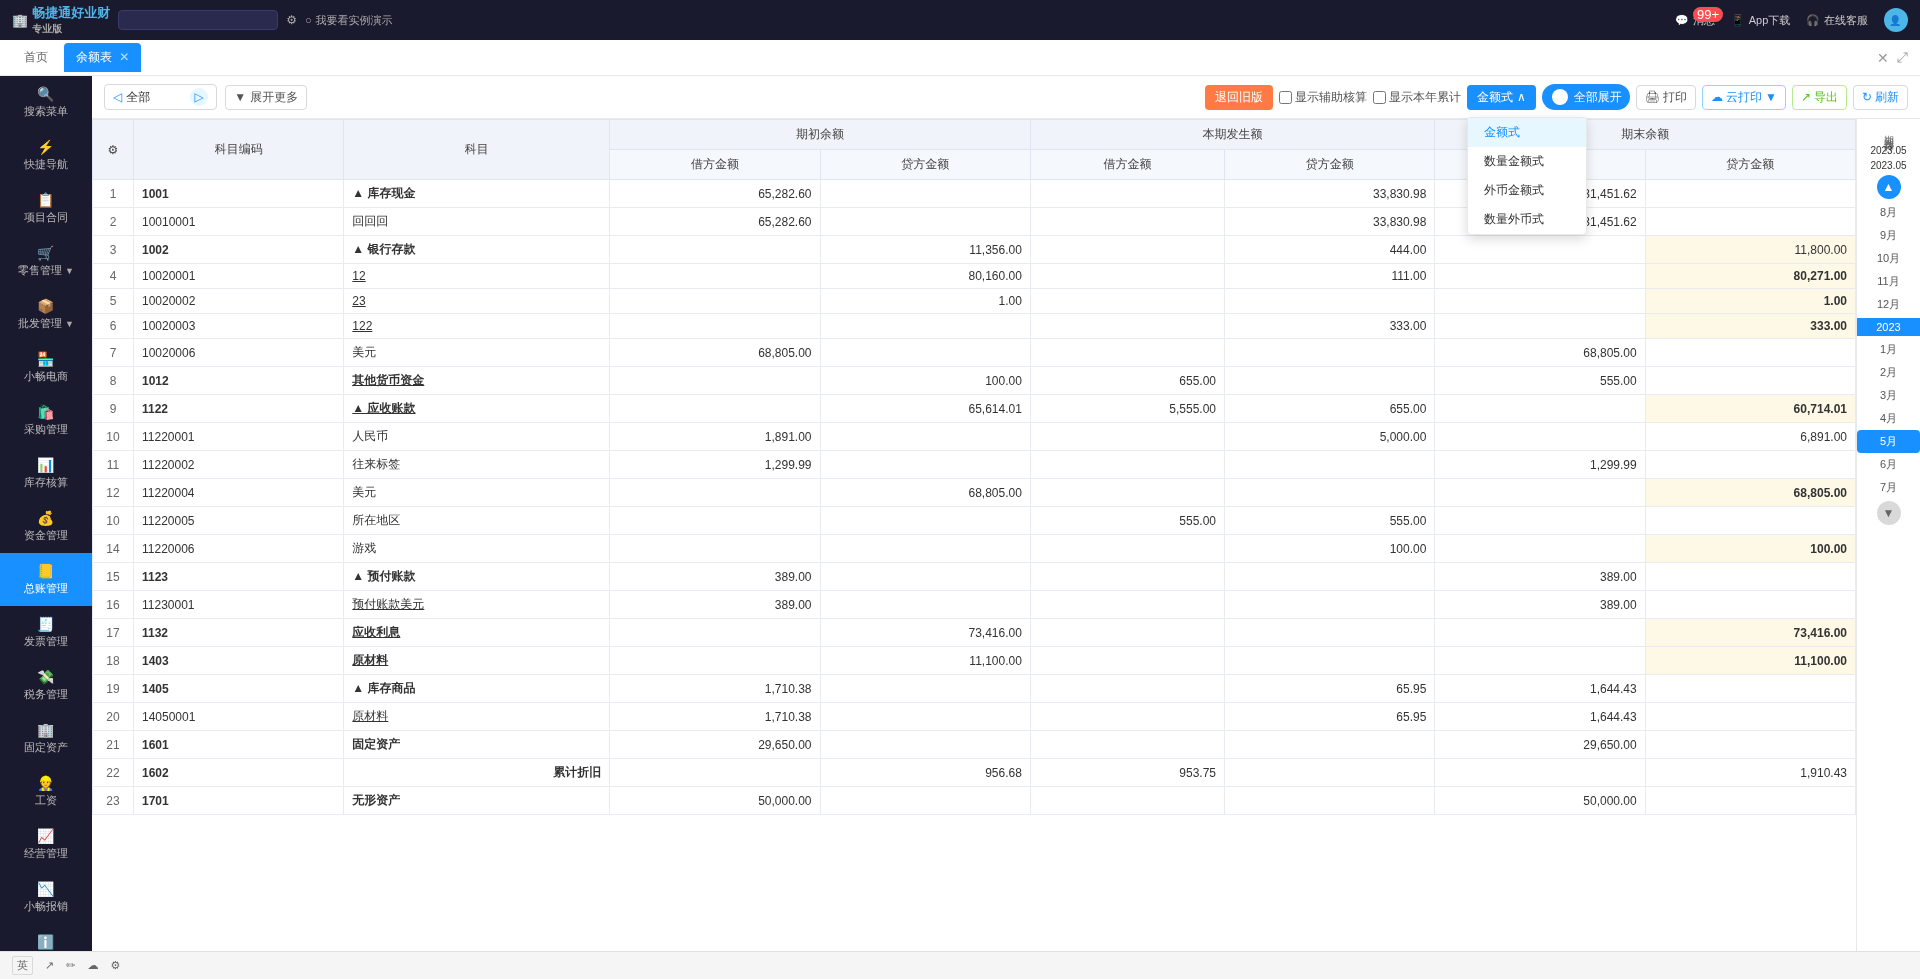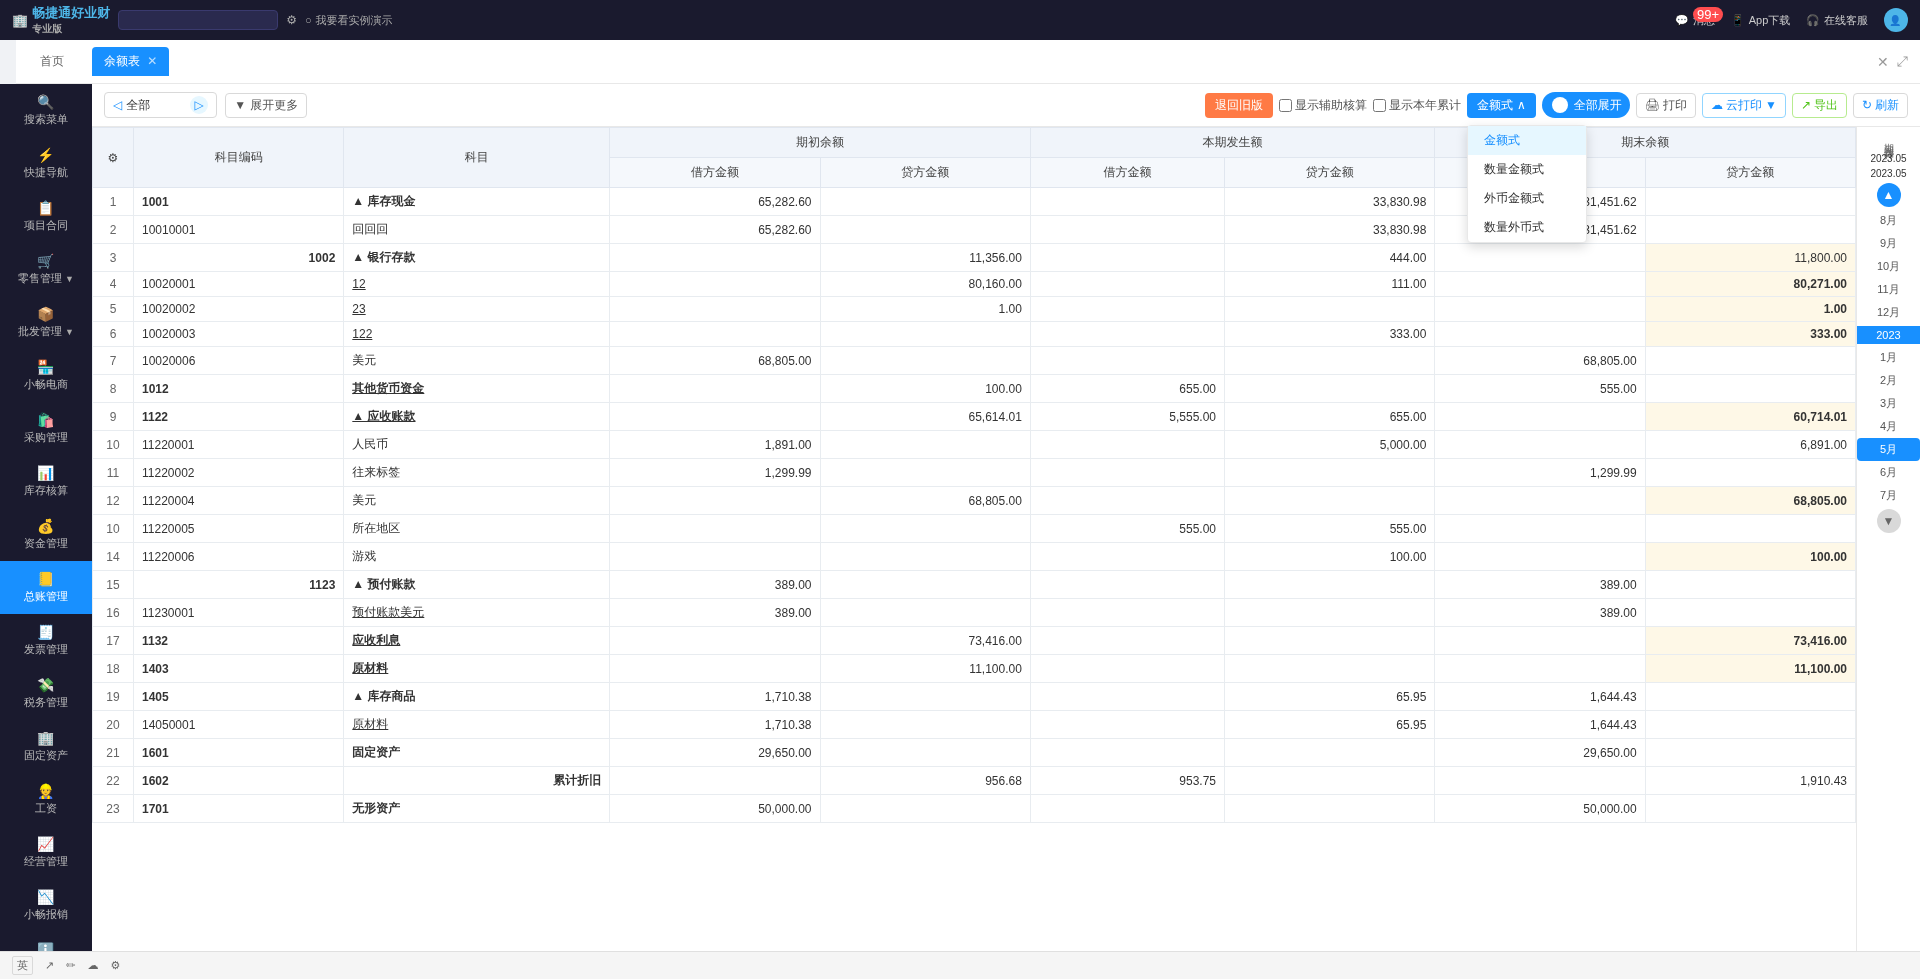--- a/index.html
+++ b/index.html
@@ -11,21 +11,21 @@
     .top-bar-logo .sub { font-size: 10px; color: #aaa; }
     .top-bar-center { flex: 1; display: flex; align-items: center; gap: 8px; }
     .top-bar-search { background: #2a2a4e; border: 1px solid #3a3a6e; border-radius: 4px; color: #aaa; padding: 3px 8px; font-size: 11px; width: 160px; }
     .top-bar-demo { color: #aaa; font-size: 11px; display: flex; align-items: center; gap: 4px; cursor: pointer; }
     .top-bar-right { display: flex; align-items: center; gap: 16px; }
     .top-bar-btn { color: #ccc; font-size: 11px; display: flex; align-items: center; gap: 4px; cursor: pointer; position: relative; }
     .badge { background: #ff4d4f; color: #fff; border-radius: 10px; font-size: 13px; padding: 0 4px; position: absolute; top: -6px; right: -8px; }
     .top-bar-avatar { width: 24px; height: 24px; border-radius: 50%; background: #4db6e8; display: flex; align-items: center; justify-content: center; color: #fff; font-size: 10px; }
 
     
-    .tab-bar { height: 44px; background: #fff; display: flex; align-items: center; padding: 0 12px; gap: 16px; border-bottom: 1px solid #e8e8e8; flex-shrink: 0; margin-left: 16px; }
+    .tab-bar { height: 36px; background: #fff; display: flex; align-items: center; padding: 0 12px; gap: 4px; border-bottom: 1px solid #e8e8e8; flex-shrink: 0; }
     .tab { padding: 6px 12px; font-size: 12px; cursor: pointer; border-radius: 4px 4px 0 0; color: #666; }
     .tab.active { background: #1890ff; color: #fff; }
     .tab-close { margin-left: 4px; cursor: pointer; opacity: 0.7; }
 
     
     .main-layout { display: flex; flex: 1; overflow: hidden; }
 
     
     .sidebar { width: 92px; background: #1a1a2e; display: flex; flex-direction: column; flex-shrink: 0; overflow-y: auto; }
     .sidebar-item { padding: 10px 4px; text-align: center; color: #bbb; font-size: 11px; cursor: pointer; }
@@ -332,21 +332,21 @@
     <td style="">回回回</td>
     <td>65,282.60</td>
     <td></td>
     <td></td>
     <td>33,830.98</td>
     <td>31,451.62</td>
     <td class="" style=""></td>
   </tr>
               <tr>
     <td>3</td>
-    <td style="font-weight:bold;text-align:right;">1002</td>
+    <td style="font-weight:bold;">1002</td>
     <td style="font-weight:bold;">▲ 银行存款</td>
     <td></td>
     <td>11,356.00</td>
     <td></td>
     <td>444.00</td>
     <td></td>
     <td class="td-highlight" style="background:#fef3e2; font-weight:normal;">11,800.00</td>
   </tr>
               <tr>
     <td>4</td>
@@ -464,21 +464,21 @@
     <td style="">游戏</td>
     <td></td>
     <td></td>
     <td></td>
     <td>100.00</td>
     <td></td>
     <td class="td-highlight" style="background:#fef3e2; font-weight:bold;">100.00</td>
   </tr>
               <tr>
     <td>15</td>
-    <td style="font-weight:bold;text-align:right;">1123</td>
+    <td style="font-weight:bold;">1123</td>
     <td style="font-weight:bold;">▲ 预付账款</td>
     <td>389.00</td>
     <td></td>
     <td></td>
     <td></td>
     <td>389.00</td>
     <td class="" style=""></td>
   </tr>
               <tr>
     <td>16</td>

